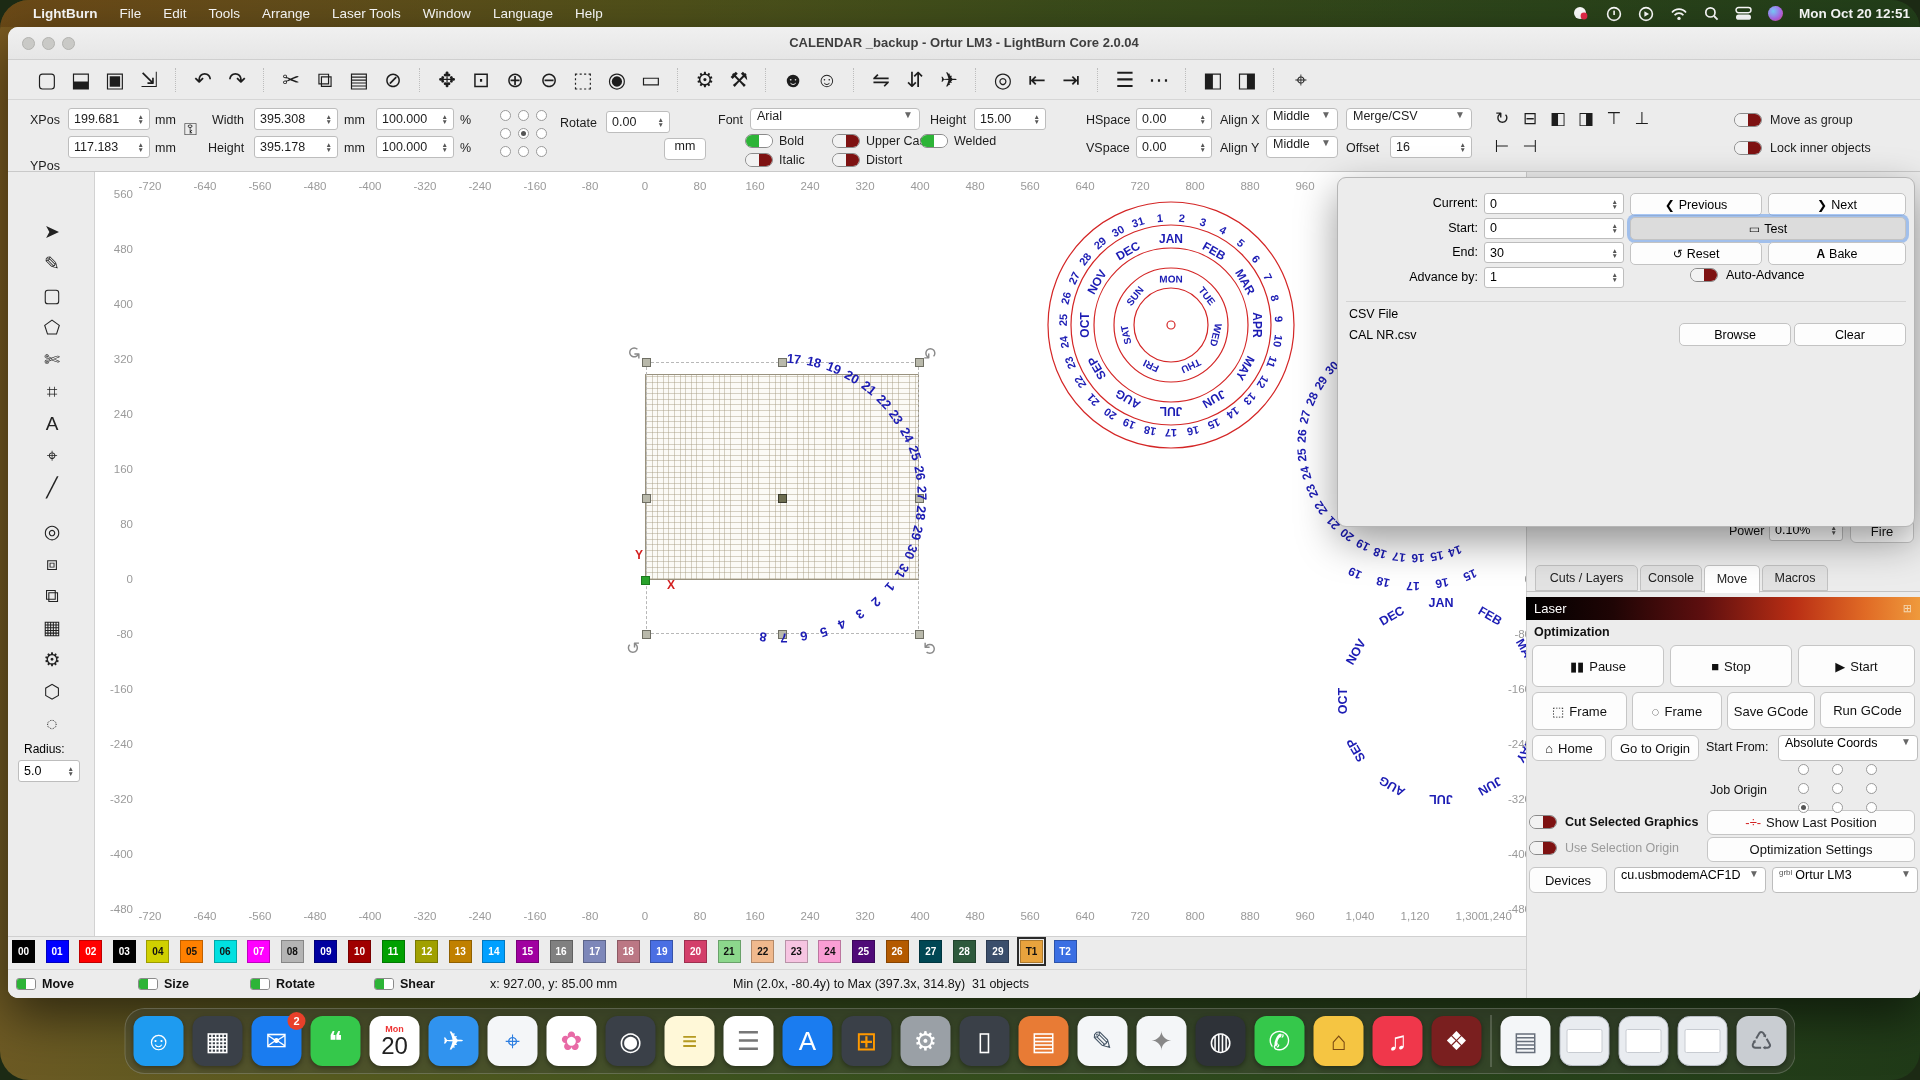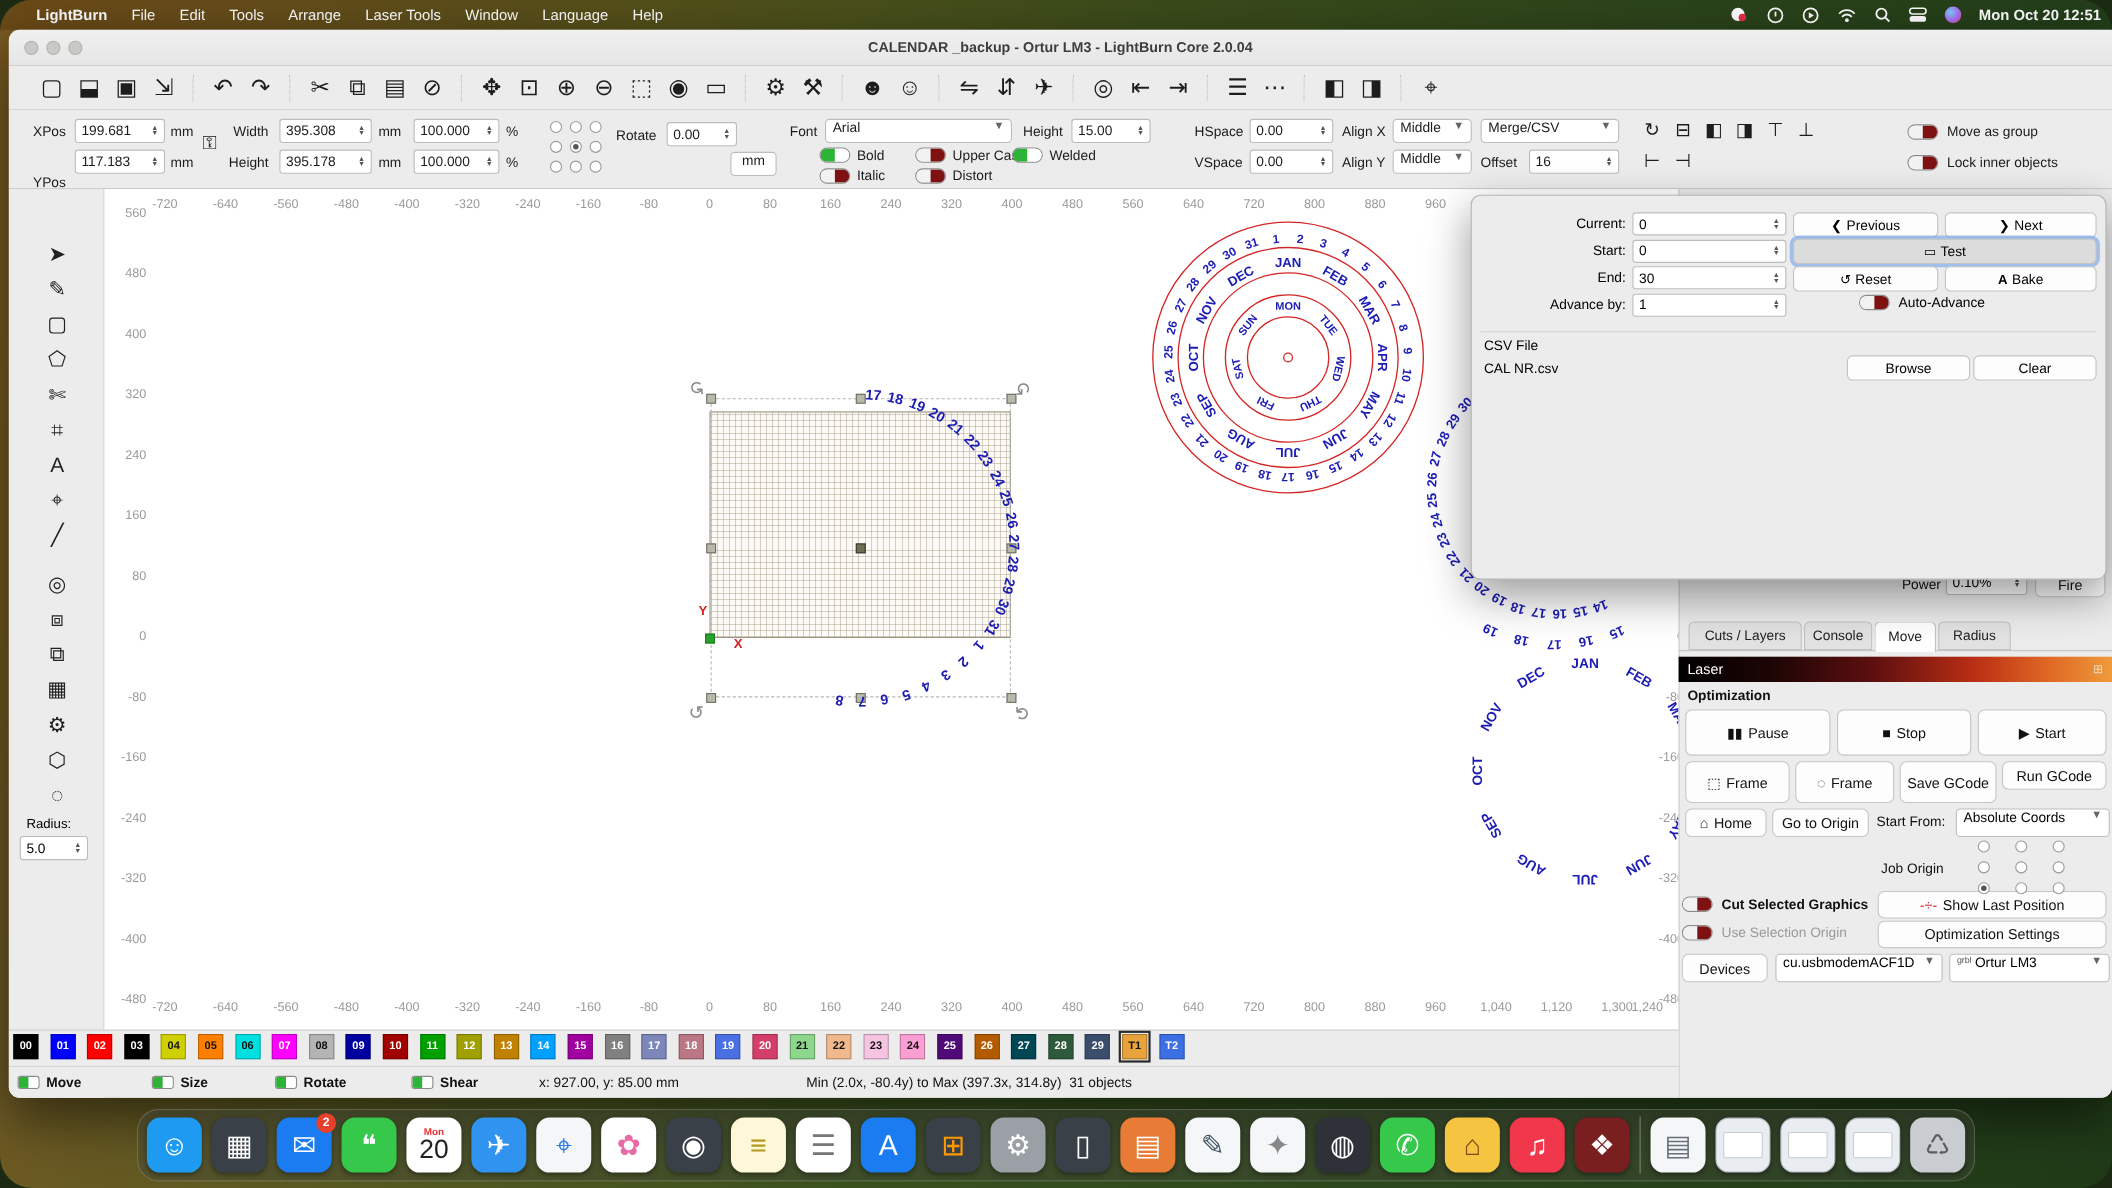--- a/index.html
+++ b/index.html
@@ -622,21 +622,21 @@
         <span class="gi">⬚</span>
         <span>Frame</span>
       </div>
     <div class="tbtn" style="left:1624px;top:665px;width:90px;height:38px">
         <span class="gi">◌</span>
         <span>Frame</span>
       </div>
     <div class="tbtn" style="left:1719px;top:665px;width:88px;height:38px">
         <span>Save GCode</span>
       </div>
-    <div class="tbtn" style="left:1812px;top:665px;width:95px;height:26px">
+    <div class="tbtn" style="left:1812px;top:665px;width:95px;height:36px">
         <span>Run GCode</span>
       </div>
 
     <div class="tbtn" style="left:1524px;top:708px;width:74px;height:26px">
         <span class="gi">⌂</span>
         <span>Home</span>
       </div>
     <div class="tbtn" style="left:1603px;top:708px;width:88px;height:26px">
         <span>Go to Origin</span>
       </div>
@@ -796,21 +796,21 @@
       <div class="vbtn" style="left:341px;top:145px;width:112px">
           <span>Browse</span>
         </div>
       <div class="vbtn" style="left:456px;top:145px;width:112px">
           <span>Clear</span>
         </div>
     </div>
   <div class="tab" style="left: 1527px; top: 538px; width: 103px;">Cuts / Layers</div>
       <div class="tab" style="left: 1632px; top: 538px; width: 62px;">Console</div>
       <div class="tab active" style="left: 1696px; top: 538px; width: 56px;">Move</div>
-      <div class="tab" style="left: 1754px; top: 538px; width: 66px;">Radius</div>
+      <div class="tab" style="left: 1754px; top: 538px; width: 66px;">Macros</div>
       <span class="radio" style="left: 1790px; top: 737px;"></span>
       <span class="radio" style="left: 1824px; top: 737px;"></span>
       <span class="radio" style="left: 1858px; top: 737px;"></span>
       <span class="radio" style="left: 1790px; top: 756px;"></span>
       <span class="radio" style="left: 1824px; top: 756px;"></span>
       <span class="radio" style="left: 1858px; top: 756px;"></span>
       <span class="radio sel" style="left: 1790px; top: 775px;"></span>
       <span class="radio" style="left: 1824px; top: 775px;"></span>
       <span class="radio" style="left: 1858px; top: 775px;"></span>
     </div>

